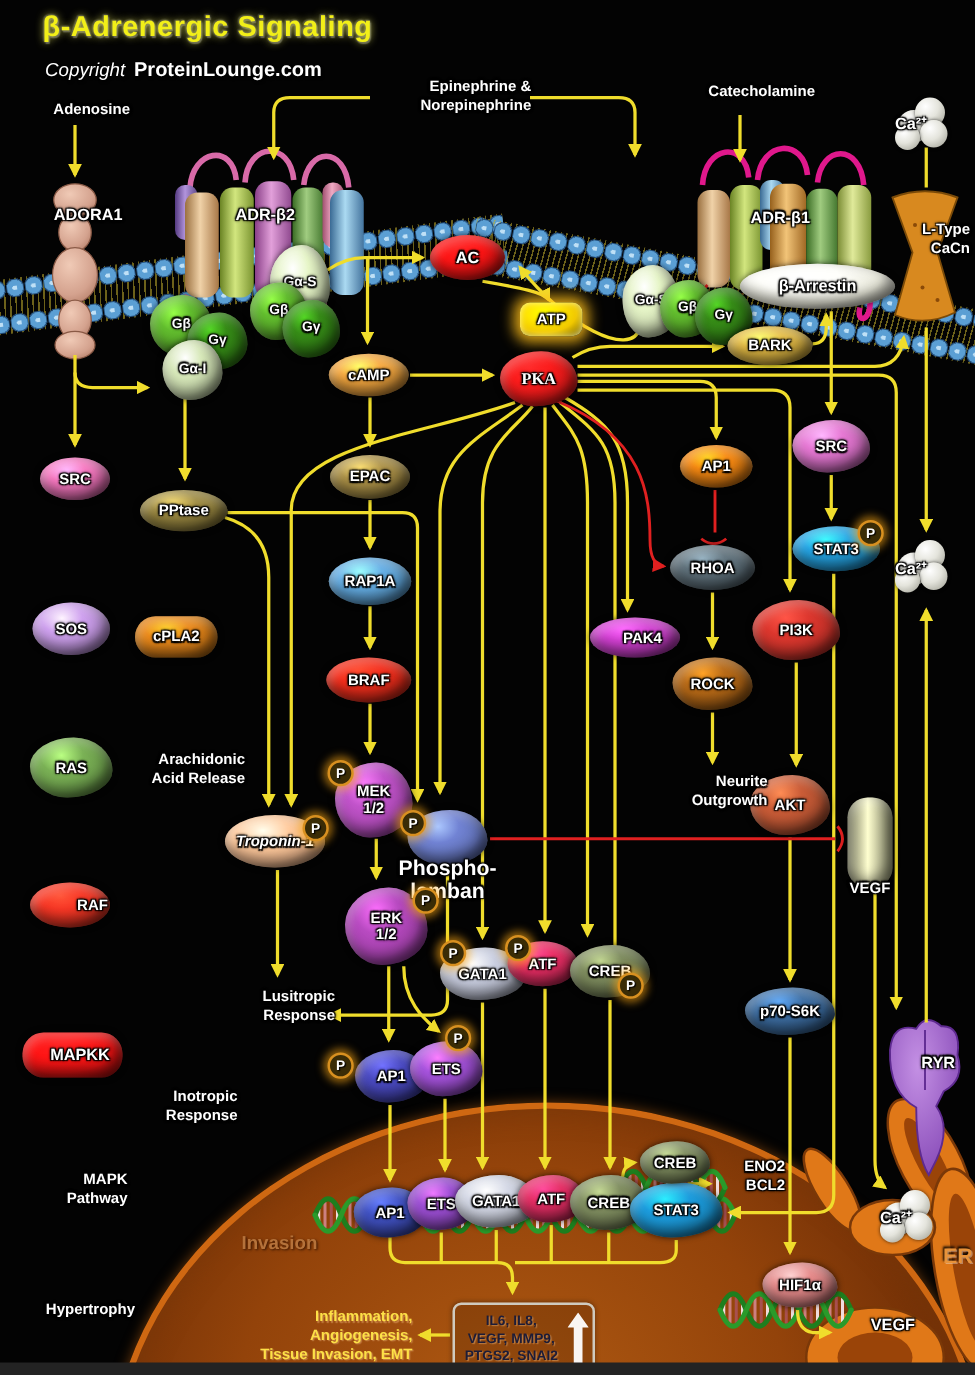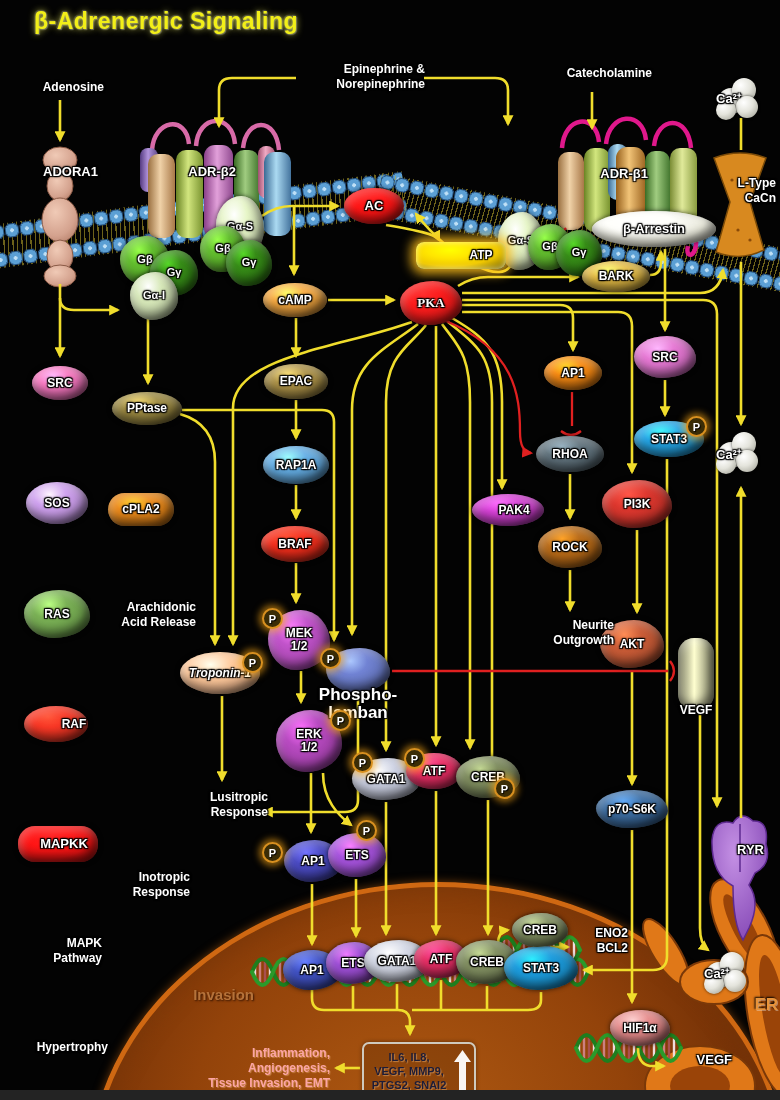--- a/index.html
+++ b/index.html
@@ -31,34 +31,34 @@
   #nodes,#labels{position:absolute;left:0;top:0;width:780px;height:1100px;pointer-events:none;}
   .node{position:absolute;display:flex;align-items:center;justify-content:center;
         box-shadow:inset -4px -6px 10px rgba(0,0,0,.5),inset 3px 5px 8px rgba(255,255,255,.28),0 0 5px rgba(0,0,0,.7);}
   .lbl{color:#fff;font-weight:bold;text-align:center;line-height:1.08;white-space:pre-line;width:max-content;
        text-shadow:-1px -1px 1px #000,1px -1px 1px #000,-1px 1px 1px #000,1px 1px 1px #000,0 0 3px #000;}
   .sh-ellipse{border-radius:50%;}
   .sh-blob{border-radius:53% 47% 55% 45% / 48% 55% 45% 52%;}
   .sh-pill{border-radius:17px;}
   .sh-rect{border-radius:8px;}
   .sh-cyl{border-radius:45% / 22%;}
-  .glow{box-shadow:0 0 11px 5px rgba(255,190,25,.85),inset 0 0 6px rgba(255,255,200,.8) !important;padding-left:40px;}
+  .glow{box-shadow:0 0 11px 5px rgba(255,190,25,.85),inset 0 0 6px rgba(255,255,200,.8) !important;}
   .ca{position:absolute;}
   .sph{position:absolute;border-radius:50%;
        background:radial-gradient(circle at 35% 30%,#ffffff 0%,#e4e4dc 45%,#9a9a8e 100%);
        box-shadow:0 0 3px rgba(0,0,0,.7);}
   .ca .lbl{position:absolute;inset:0;display:flex;align-items:center;justify-content:center;}
   
   .pb{position:absolute;width:17px;height:17px;border-radius:50%;background:#3a2c06;border:2px solid #d89020;
       color:#fff;font-weight:bold;font-size:11px;display:flex;align-items:center;justify-content:center;
       box-shadow:0 0 7px 3px rgba(255,170,20,.6);text-shadow:1px 1px 1px #000;}
   
   .txt{position:absolute;text-align:right;color:#fff;font-weight:bold;font-size:12px;line-height:1.25;
        text-shadow:-1px -1px 1px #000,1px -1px 1px #000,-1px 1px 1px #000,1px 1px 1px #000,0 0 3px #000;}
-  .txt.dark{color:#fca5a5;text-shadow:1px 1px 1px rgba(255,205,145,.45);}
+  .txt.dark{color:#fde047;text-shadow:1px 1px 1px rgba(255,205,145,.45);}
   .txt.nucleus-lbl{color:#b5723a;text-shadow:1px 1px 2px #3a1603;}
   .txt.er-lbl{color:#e8933a;text-shadow:1px 1px 0 rgba(255,255,255,.35),-1px -1px 2px #000;}
   
   .genebox{position:absolute;left:362px;top:1042px;width:110px;height:54px;border:2px solid #cfcabe;
            border-radius:7px;background:rgba(55,22,0,.22);display:flex;align-items:center;
            box-shadow:0 0 4px rgba(0,0,0,.4);}
   .gb-lines{flex:1;text-align:center;font-size:11px;font-weight:bold;color:#1c1c38;line-height:1.3;
             text-shadow:1px 1px 1px rgba(255,205,145,.45);}
   .gb-arrow{width:17px;height:42px;margin-right:3px;flex:none;}
   .bottombar{position:absolute;left:0;top:1090px;width:780px;height:10px;background:#232323;}
@@ -366,20 +366,23 @@
         <path d="M 566 228 Q 558 236 566 244"></path>
       <path d="M 572 392 V 426"></path>
         <path d="M 561 431 Q 571 439 581 431"></path>
       <path d="M 446 321 C 515 350 520 395 520 432 Q 520 452 531 453" marker-end="url(#ar)"></path>
       <path d="M 392 671 H 668"></path>
         <path d="M 670 661 Q 678 671 670 681"></path>
     </g>
   </svg>
 
   <div class="title">β-Adrenergic Signaling</div>
+  <div class="copyright">
+    <span class="cpfx">Copyright</span><span class="cbrand">ProteinLounge.com</span>
+  </div>
 
   <div id="nodes">
       <div class="node sh-blob" style="left: 216px; top: 196px; width: 48px; height: 62px; background: radial-gradient(at 38% 30%, rgb(255, 255, 255) 0%, rgb(231, 246, 200) 30%, rgb(201, 214, 174) 60%, rgb(84, 90, 73) 100%);">
         <span class="lbl" style="font-size: 11px;">Gα-S</span>
       </div>
       <div class="node sh-blob" style="left: 120px; top: 236px; width: 50px; height: 48px; background: radial-gradient(at 38% 30%, rgb(149, 255, 70) 0%, rgb(98, 189, 46) 30%, rgb(85, 164, 40) 60%, rgb(36, 69, 17) 100%);">
         <span class="lbl" style="font-size: 11px;">Gβ</span>
       </div>
       <div class="node sh-blob" style="left: 150px; top: 250px; width: 48px; height: 46px; background: radial-gradient(at 38% 30%, rgb(82, 214, 35) 0%, rgb(54, 140, 23) 30%, rgb(47, 122, 20) 60%, rgb(20, 51, 8) 100%);">
         <span class="lbl" style="font-size: 11px;">Gγ</span>

